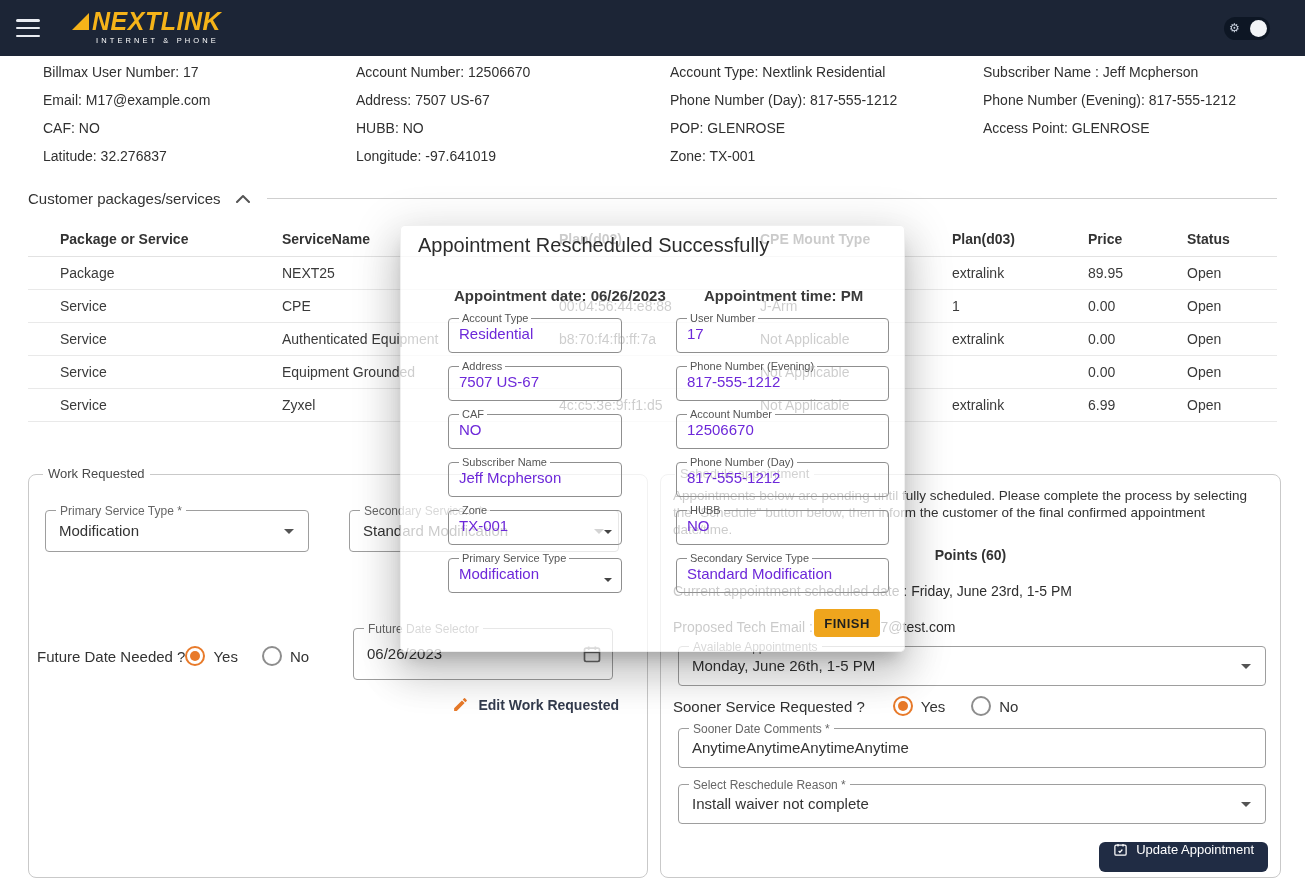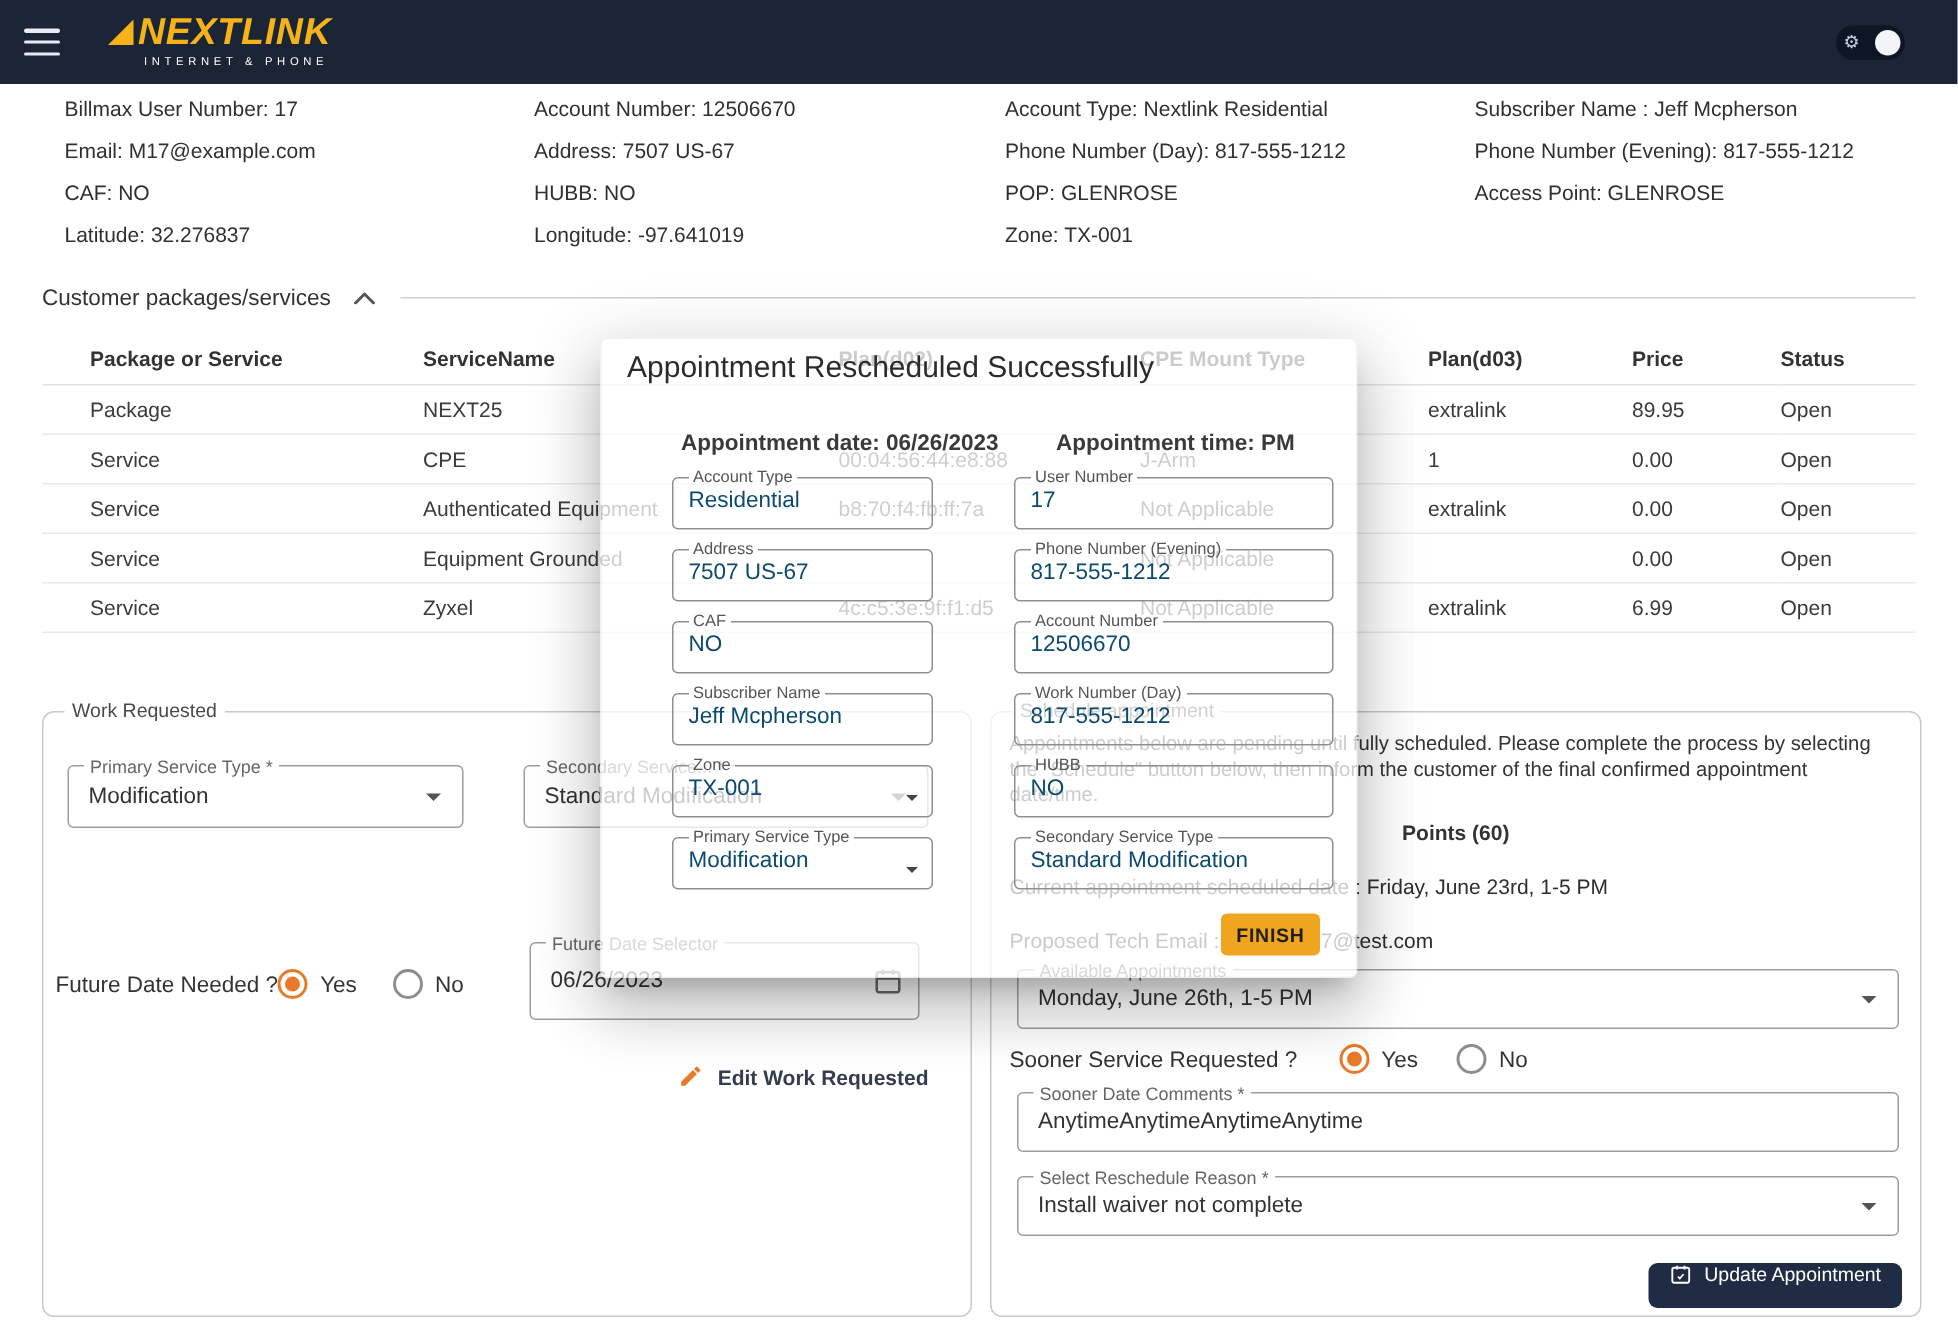--- a/index.html
+++ b/index.html
@@ -66,21 +66,21 @@
 .sch-line1{position:absolute;left:12px;top:108px;font-size:14px;color:#2e2e2e;white-space:nowrap}
 .sch-line2{position:absolute;left:12px;top:144px;font-size:14px;color:#2e2e2e;white-space:nowrap}
 
 
 .modal{position:absolute;left:400px;top:225px;width:505px;height:427px;background:rgba(255,255,255,.75);border:1px solid rgba(0,0,0,.06);border-radius:5px;z-index:10;box-shadow:0 11px 15px -7px rgba(0,0,0,.2),0 24px 38px 3px rgba(0,0,0,.14),0 9px 46px 8px rgba(0,0,0,.12)}
 .modal-title{position:absolute;left:17px;top:8px;font-size:20px;font-weight:500;color:#2b2b2b;white-space:nowrap}
 .m-sub{position:absolute;top:61px;font-size:15px;font-weight:bold;color:#3a3a3a;white-space:nowrap}
 .m-grid{position:absolute;left:47px;top:87px;display:grid;grid-template-columns:174px 213px;column-gap:54px;grid-auto-rows:40px;row-gap:8px}
 fieldset.mf{position:relative;border:1px solid #8f8f8f;border-radius:4px;padding:0 10px;min-inline-size:0;background:transparent}
 fieldset.mf>legend{font-size:11px;color:#555;padding:0 3px;line-height:11px;white-space:nowrap}
-.mf .val{font-size:15px;color:#0c4a6e;margin-top:1px;white-space:nowrap;overflow:hidden}
+.mf .val{font-size:15px;color:#6d28d9;margin-top:1px;white-space:nowrap;overflow:hidden}
 .mf .mcaret{position:absolute;right:9px;top:14px;width:0;height:0;border-left:4px solid transparent;border-right:4px solid transparent;border-top:4px solid #444}
 </style>
 </head>
 <body>
 
 <div class="topbar">
   <button class="hamburger">
     <span></span>
     <span></span>
     <span></span>
@@ -236,21 +236,21 @@
     <span class="cal-ic">
       <svg width="20" height="20" viewBox="0 0 24 24" fill="none" stroke="#6b6b6b" stroke-width="2">
           <rect x="3" y="5" width="18" height="16" rx="2"></rect>
           <line x1="3" y1="10" x2="21" y2="10"></line>
           <line x1="8" y1="3" x2="8" y2="7"></line>
           <line x1="16" y1="3" x2="16" y2="7"></line>
         </svg>
     </span>
   </div>
 
-  <button class="edit-btn" style="right:28px;top:234px">
+  <button class="edit-btn" style="right:28px;top:221px">
     <svg width="17" height="17" viewBox="0 0 24 24" fill="#e87a2a">
         <path d="M3 17.25V21h3.75L17.81 9.94l-3.75-3.75L3 17.25zM20.71 7.04a1 1 0 0 0 0-1.41l-2.34-2.34a1 1 0 0 0-1.41 0l-1.83 1.83 3.75 3.75 1.83-1.83z"></path>
       </svg>
     <span>Edit Work Requested</span>
   </button>
 </div>
 
 <div class="panel" style="left:660px;top:474px;width:621px;height:404px">
   <span class="panel-label">Schedule appointment</span>
 
@@ -325,21 +325,21 @@
     </fieldset>
     <fieldset class="mf">
       <legend>Account Number</legend>
       <div class="val">12506670</div>
     </fieldset>
     <fieldset class="mf">
       <legend>Subscriber Name</legend>
       <div class="val">Jeff Mcpherson</div>
     </fieldset>
     <fieldset class="mf">
-      <legend>Work Number (Day)</legend>
+      <legend>Phone Number (Day)</legend>
       <div class="val">817-555-1212</div>
     </fieldset>
     <fieldset class="mf">
       <legend>Zone</legend>
       <div class="val">TX-001</div>
       <span class="mcaret"></span>
     </fieldset>
     <fieldset class="mf">
       <legend>HUBB</legend>
       <div class="val">NO</div>

